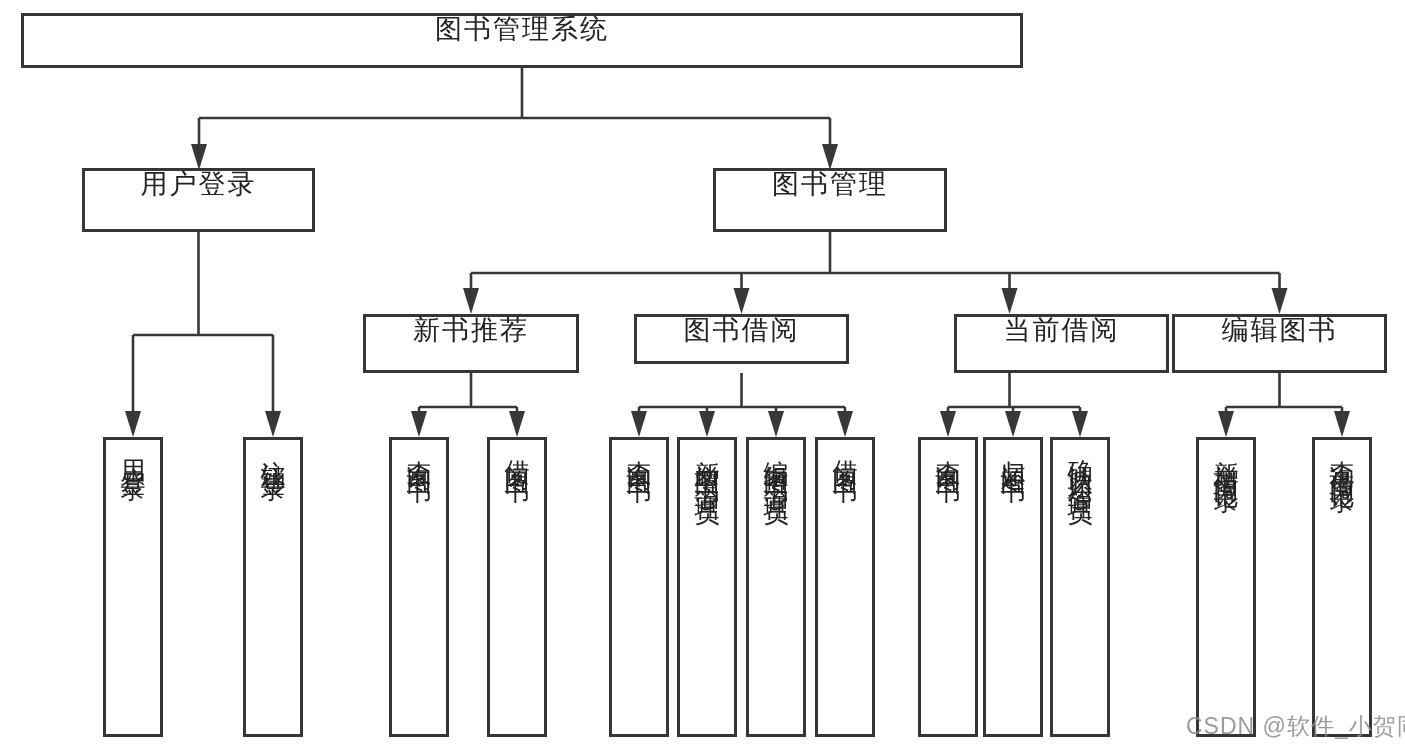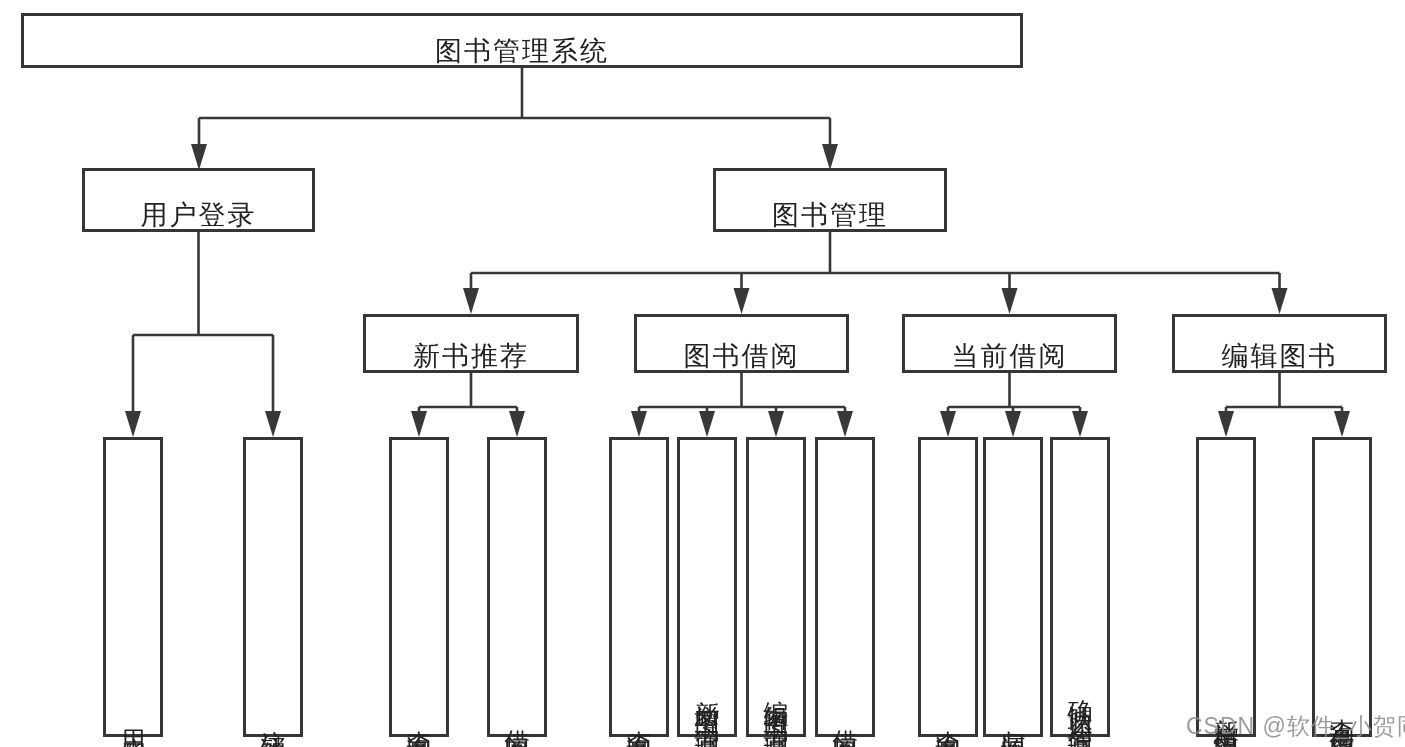--- a/index.html
+++ b/index.html
@@ -14,21 +14,21 @@
     position:absolute; left:0; top:0; width:1405px; height:747px;
     z-index:1;
   }
   .connectors path { stroke:#383838; stroke-width:2.6; fill:none; }
   .connectors polygon { fill:#383838; stroke:none; }
   .node {
     position:absolute;
     box-sizing:border-box;
     border:3px solid #363636;
     background:#ffffff;
-    display:flex; align-items:flex-end; justify-content:center;
+    display:flex; align-items:flex-start; justify-content:center;
     color:#222222;
     z-index:2;
   }
   .hlabel {
     font-size:27px;
     letter-spacing:2px;
     line-height:1;
     white-space:nowrap;
   }
   .vlabel {
@@ -111,24 +111,24 @@
   <div class="node" style="left:82px;top:168px;width:233px;height:64px">
     <span class="hlabel">用户登录</span>
   </div>
   <div class="node" style="left:363px;top:314px;width:216px;height:59px">
     <span class="hlabel">新书推荐</span>
   </div>
 
   <div class="node" style="left:713px;top:168px;width:234px;height:64px">
     <span class="hlabel">图书管理</span>
   </div>
-  <div class="node" style="left:634px;top:314px;width:215px;height:59px">
+  <div class="node" style="left:634px;top:314px;width:215px;height:50px">
     <span class="hlabel">图书借阅</span>
   </div>
-  <div class="node" style="left:902px;top:314px;width:215px;height:59px">
+  <div class="node" style="left:954px;top:314px;width:215px;height:59px">
     <span class="hlabel">当前借阅</span>
   </div>
   <div class="node" style="left:1172px;top:314px;width:215px;height:59px">
     <span class="hlabel">编辑图书</span>
   </div>
 
   <div class="node" style="left:103px;top:437px;width:60px;height:300px">
     <span class="vlabel">用户登录</span>
   </div>
   <div class="node" style="left:243px;top:437px;width:60px;height:300px">

